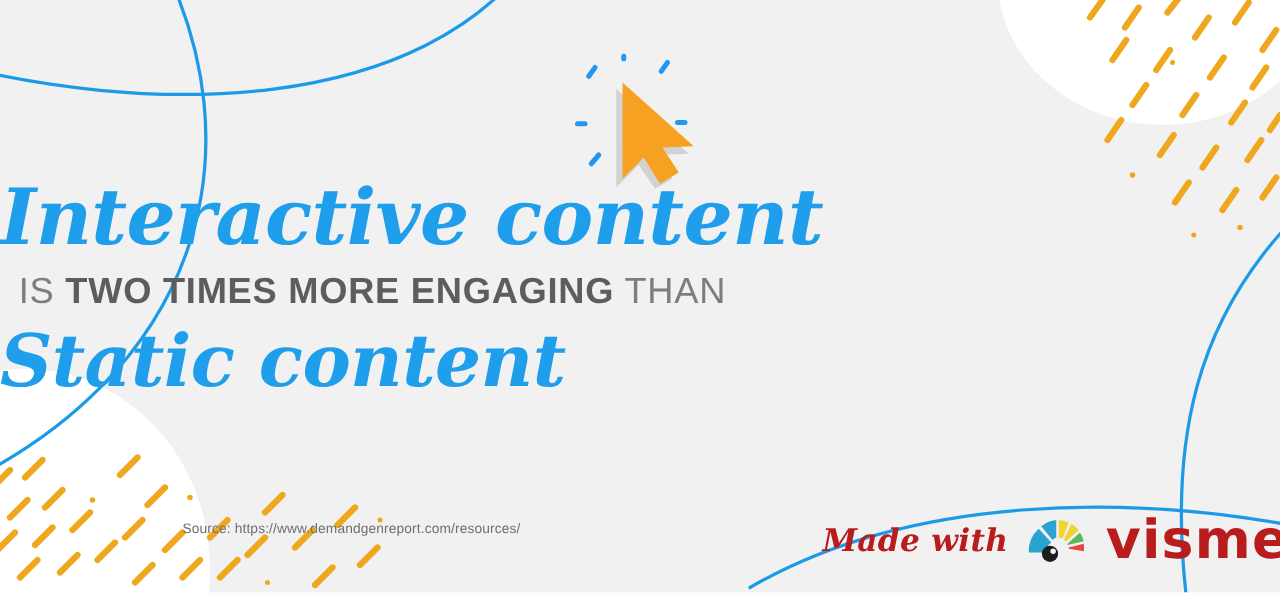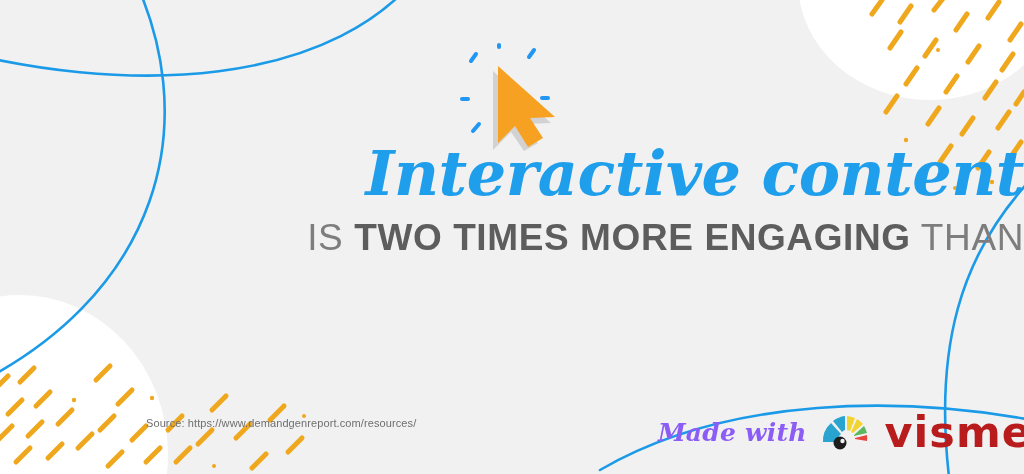--- a/index.html
+++ b/index.html
@@ -33,21 +33,21 @@
     width: 125px;
     height: 118px;
   }
 
   
   #headline-block {
     position: absolute;
     left: 0;
     top: 143px;
     width: 1024px;
-    text-align: right;
+    text-align: left;
   }
 
   .script-line {
     font-family: "DejaVu Serif", serif;
     font-style: italic;
     font-weight: 700;
     color: #1f9eeb;
     letter-spacing: -0.5px;
     line-height: 1;
     white-space: nowrap;
@@ -58,25 +58,26 @@
     padding: 0;
   }
   #line-static {
     font-size: 58px;
     margin: 0;
     padding: 0;
   }
 
   #line-middle {
     margin: 14px 0 12px 0;
-    font-size: 37px;
+    font-size: 29px;
     color: #6e6e6e;
     letter-spacing: 0.6px;
     line-height: 1;
     white-space: nowrap;
+    padding-left: 15px;
   }
   #line-middle .light { font-weight: 400; color: #7d7d7d; }
   #line-middle .bold  { font-weight: 700; color: #5d5d5d; }
 
   
   #source-note {
     position: absolute;
     left: 146px;
     top: 416px;
     width: 340px;
@@ -95,21 +96,21 @@
     height: 52px;
     display: flex;
     align-items: center;
     gap: 14px;
   }
   #made-with-label {
     font-family: "DejaVu Serif", serif;
     font-style: italic;
     font-weight: 700;
     font-size: 25px;
-    color: #8b5cf6;
+    color: #b91c1c;
     letter-spacing: 0.2px;
     white-space: nowrap;
   }
   #visme-logo-icon { width: 50px; height: 40px; display:block; }
   #visme-wordmark {
     font-family: "DejaVu Sans", sans-serif;
     font-weight: 700;
     font-size: 43px;
     color: #b91c1c;
     letter-spacing: 1px;
@@ -222,20 +223,21 @@
     </g>
   </svg>
 
   <div id="headline-block">
     <div id="line-interactive" class="script-line">Interactive content</div>
 
     <div id="line-middle">
       <span class="light">IS </span><span class="bold">TWO TIMES MORE ENGAGING</span><span class="light"> THAN</span>
     </div>
 
+    <div id="line-static" class="script-line">Static content</div>
   </div>
 
   <div id="source-note">
     <span>Source: https://www.demandgenreport.com/resources/</span>
   </div>
 
   <div id="made-with-visme">
     <span id="made-with-label">Made with</span>
 
     <svg id="visme-logo-icon" viewBox="0 0 50 40" aria-hidden="true">

